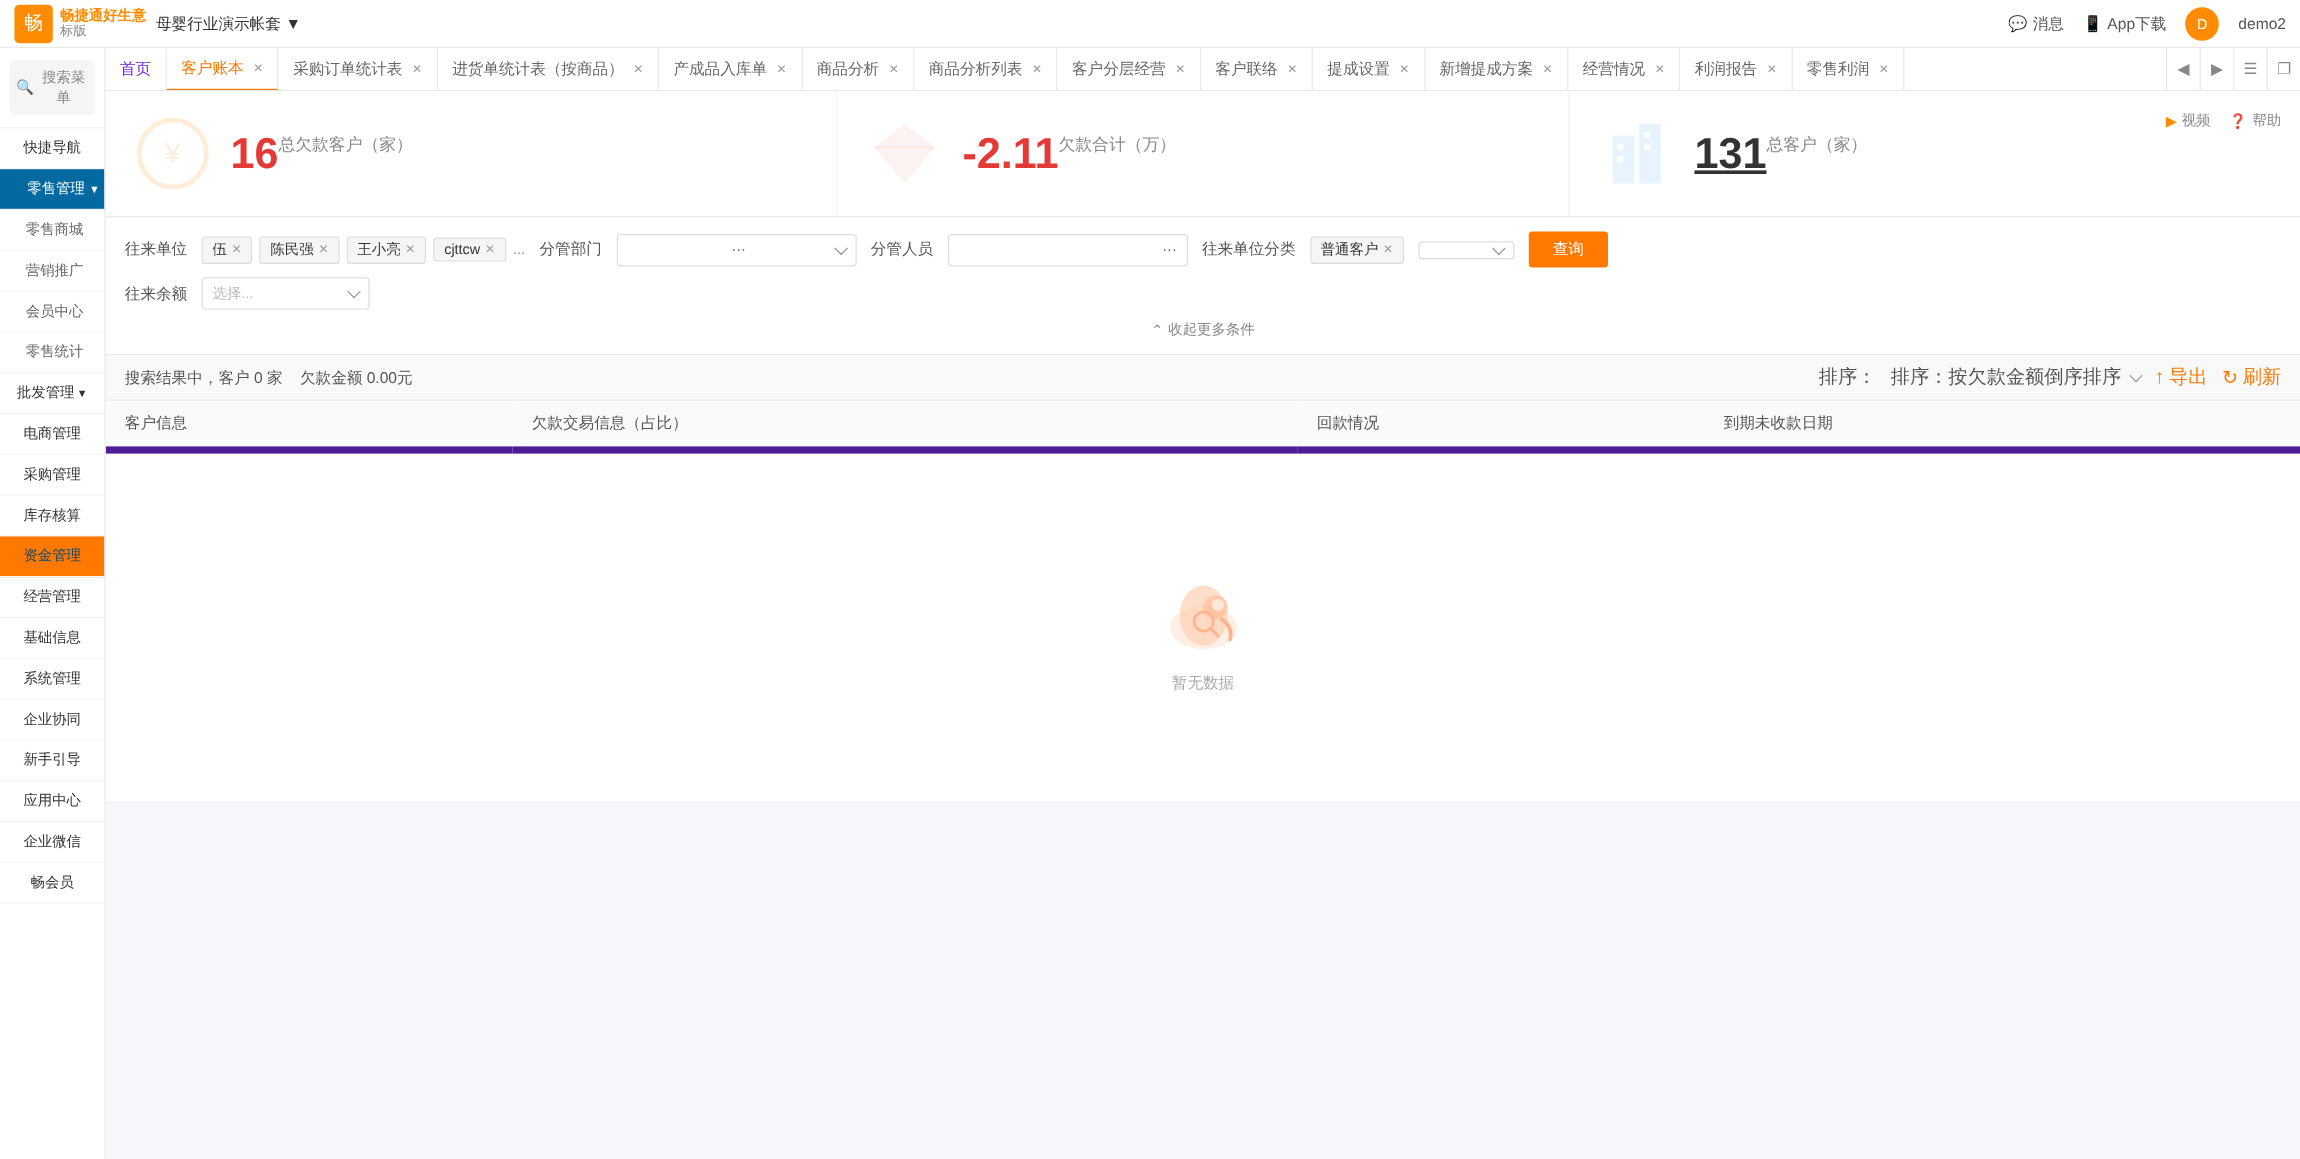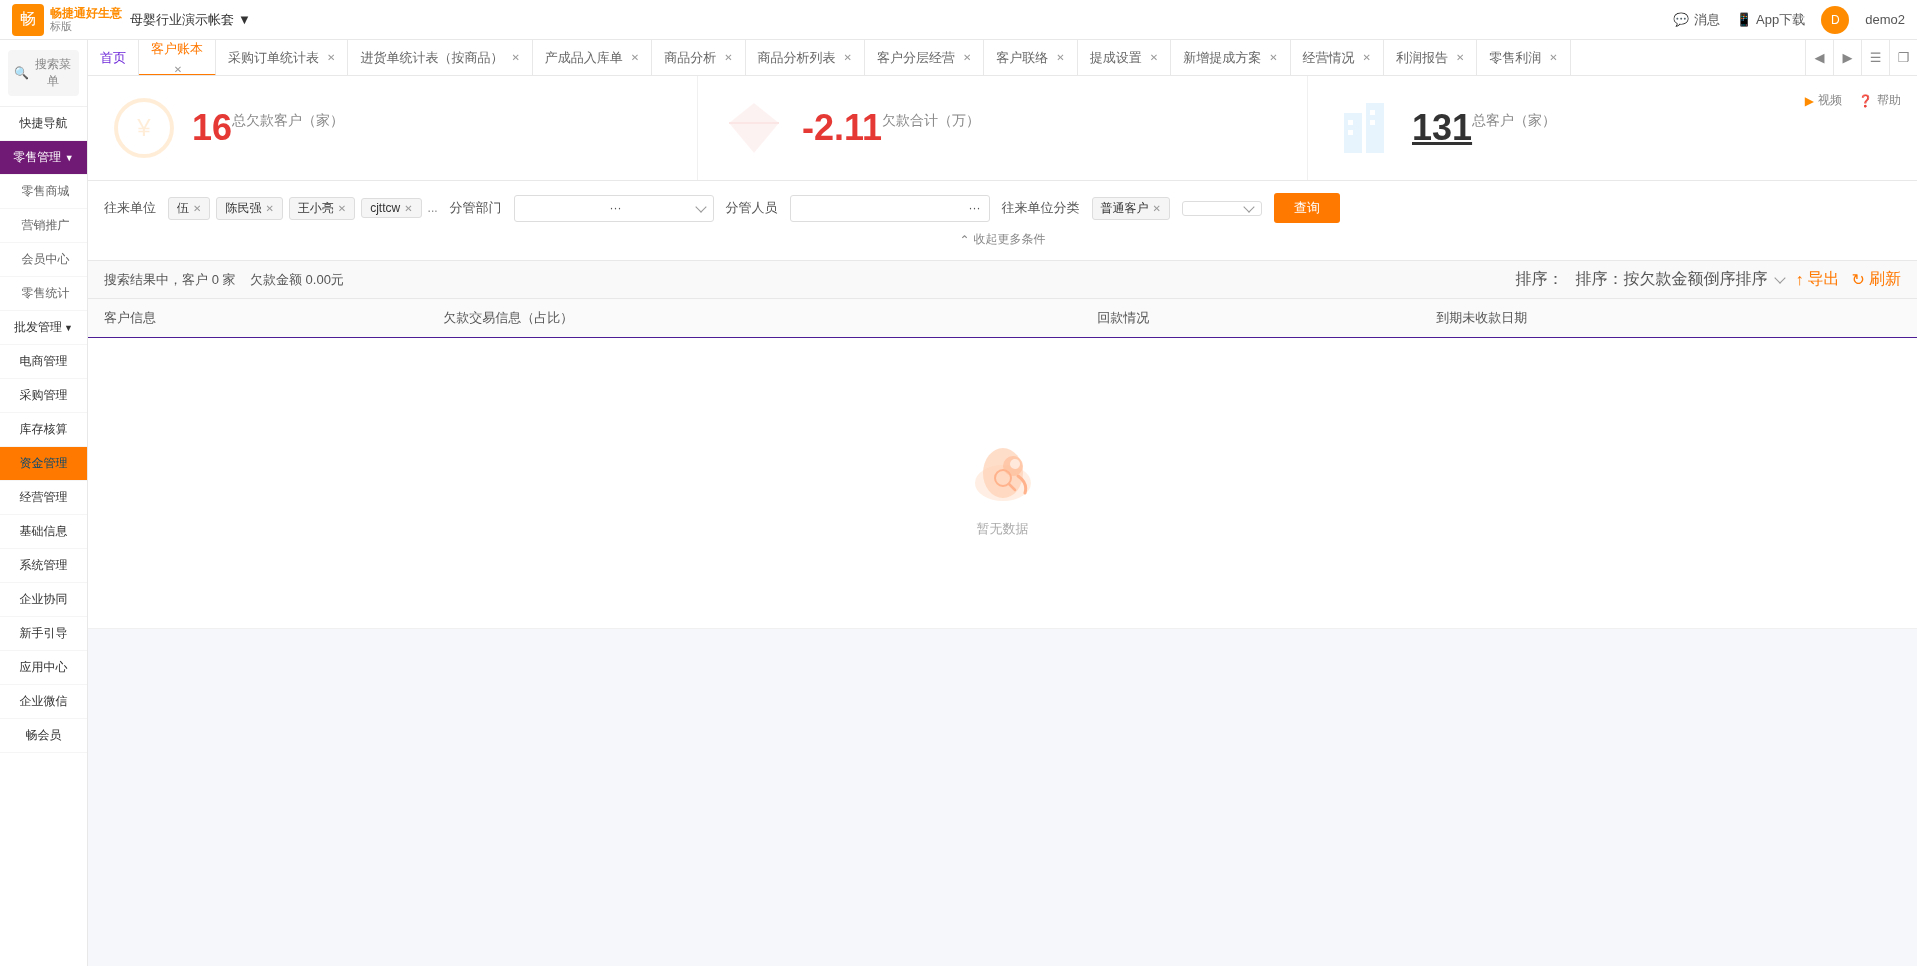--- a/index.html
+++ b/index.html
@@ -16,30 +16,30 @@
     .avatar { width: 28px; height: 28px; border-radius: 50%; background: #ff8c00; display: flex; align-items: center; justify-content: center; color: #fff; font-size: 12px; }
 
     
     .main-layout { display: flex; flex: 1; overflow: hidden; }
 
     
     .sidebar { width: 88px; background: #fff; border-right: 1px solid #e8e8e8; display: flex; flex-direction: column; overflow-y: auto; flex-shrink: 0; }
     .sidebar-search { padding: 10px 8px; border-bottom: 1px solid #f0f0f0; }
     .sidebar-search-btn { width: 100%; background: #f5f5f5; border: none; border-radius: 4px; padding: 6px; font-size: 12px; color: #888; cursor: pointer; display: flex; align-items: center; gap: 4px; justify-content: center; }
     .sidebar-nav-item { padding: 8px 4px; text-align: center; font-size: 12px; color: #333; cursor: pointer; border-bottom: 1px solid #f5f5f5; }
-    .sidebar-nav-item.active { background: #701a75; color: #fff; }
+    .sidebar-nav-item.active { background: #0369a1; color: #fff; text-align: right; }
 
     
     .content-area { flex: 1; display: flex; flex-direction: column; overflow: hidden; }
 
     
     .tab-bar { background: #fff; border-bottom: 1px solid #e8e8e8; display: flex; align-items: center; height: 36px; overflow: hidden; flex-shrink: 0; }
     .tab-bar-inner { display: flex; align-items: center; flex: 1; overflow: hidden; }
     .tab-item { height: 36px; padding: 0 12px; display: flex; align-items: center; gap: 6px; font-size: 13px; color: #666; cursor: pointer; border-right: 1px solid #e8e8e8; white-space: nowrap; flex-shrink: 0; }
-    .tab-item.active { background: #fff; color: #ff7800; border-bottom: 2px solid #ff7800; font-weight: 500; flex-direction: column; }
+    .tab-item.active { background: #fff; color: #ff7800; border-bottom: 2px solid #ff7800; font-weight: 500; }
     .tab-item.home { color: #6d28d9; }
     .tab-close { font-size: 10px; color: #999; cursor: pointer; margin-left: 2px; }
     .tab-nav-btn { width: 28px; height: 36px; display: flex; align-items: center; justify-content: center; cursor: pointer; color: #888; border-left: 1px solid #e8e8e8; flex-shrink: 0; }
 
     
     .page-content { flex: 1; overflow-y: auto; background: #f5f7fa; }
 
     
     .stats-row { display: flex; background: #fff; margin: 0; padding: 0; border-bottom: 1px solid #e8e8e8; }
     .stat-card { flex: 1; padding: 20px 24px; display: flex; align-items: center; gap: 16px; border-right: 1px solid #f0f0f0; position: relative; }
@@ -67,21 +67,21 @@
 
     
     .result-bar { background: #f9f9f9; padding: 8px 16px; display: flex; align-items: center; justify-content: space-between; border-bottom: 1px solid #e8e8e8; font-size: 13px; }
     .result-info { color: #555; display: flex; gap: 16px; }
     .result-actions { display: flex; align-items: center; gap: 12px; color: #555; font-size: 16px; }
     .sort-select { display: flex; align-items: center; gap: 4px; cursor: pointer; }
     .action-btn { display: flex; align-items: center; gap: 4px; cursor: pointer; color: #ff7800; }
 
     
     .data-table { width: 100%; border-collapse: collapse; background: #fff; }
-    .data-table th { padding: 10px 16px; text-align: left; font-size: 13px; color: #555; font-weight: 500; border-bottom: 1px solid #4c1d95; background: #fafafa; }
+    .data-table th { padding: 10px 16px; text-align: left; font-size: 13px; color: #555; font-weight: 500; border-bottom: 6px solid #4c1d95; background: #fafafa; }
     .data-table td { padding: 10px 16px; font-size: 13px; color: #333; border-bottom: 1px solid #f0f0f0; }
     .table-container { background: #fff; margin: 0; }
 
     
     .empty-state { display: flex; flex-direction: column; align-items: center; justify-content: center; padding: 80px 20px; }
     .empty-icon { width: 80px; height: 80px; margin-bottom: 12px; opacity: 0.6; }
     .empty-text { font-size: 13px; color: #aaa; }
 
     .chevron { display: inline-block; width: 8px; height: 8px; border-right: 1.5px solid #999; border-bottom: 1.5px solid #999; transform: rotate(45deg); margin-top: -3px; }
   </style>
@@ -321,20 +321,27 @@
               <span>普通客户</span>
               <span class="tag-close">✕</span>
             </div>
           </div>
           <div class="filter-dropdown" style="min-width:80px;">
             <span style="color:#bbb;"> </span>
             <span class="chevron"></span>
           </div>
           <button class="search-btn">查询</button>
         </div>
+        <div class="filter-row">
+          <span class="filter-label">往来余额</span>
+          <div class="filter-dropdown" style="min-width:140px;">
+            <span style="color:#bbb;">选择...</span>
+            <span class="chevron"></span>
+          </div>
+        </div>
         <div class="collapse-btn">
           <span>⌃</span>
           <span>收起更多条件</span>
         </div>
       </div>
 
       <div class="result-bar">
         <div class="result-info">
           <span>
             <span>搜索结果中，客户</span>

